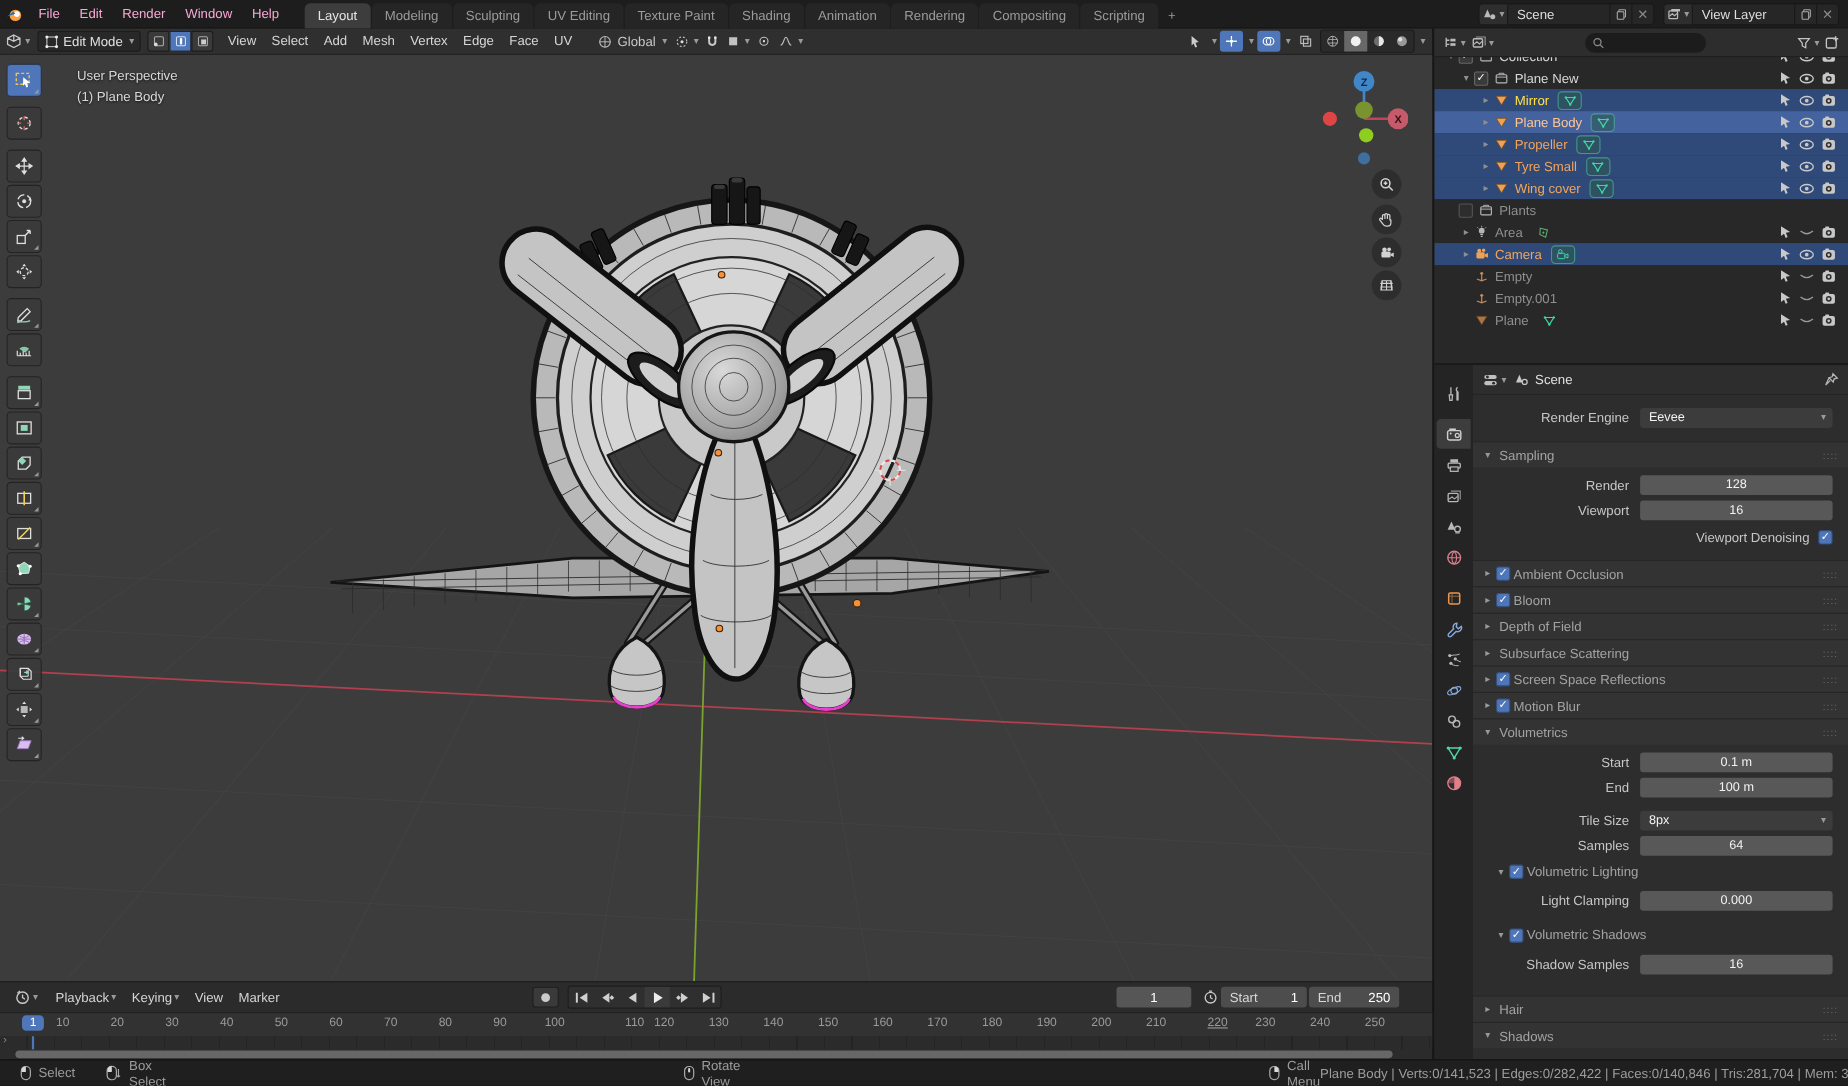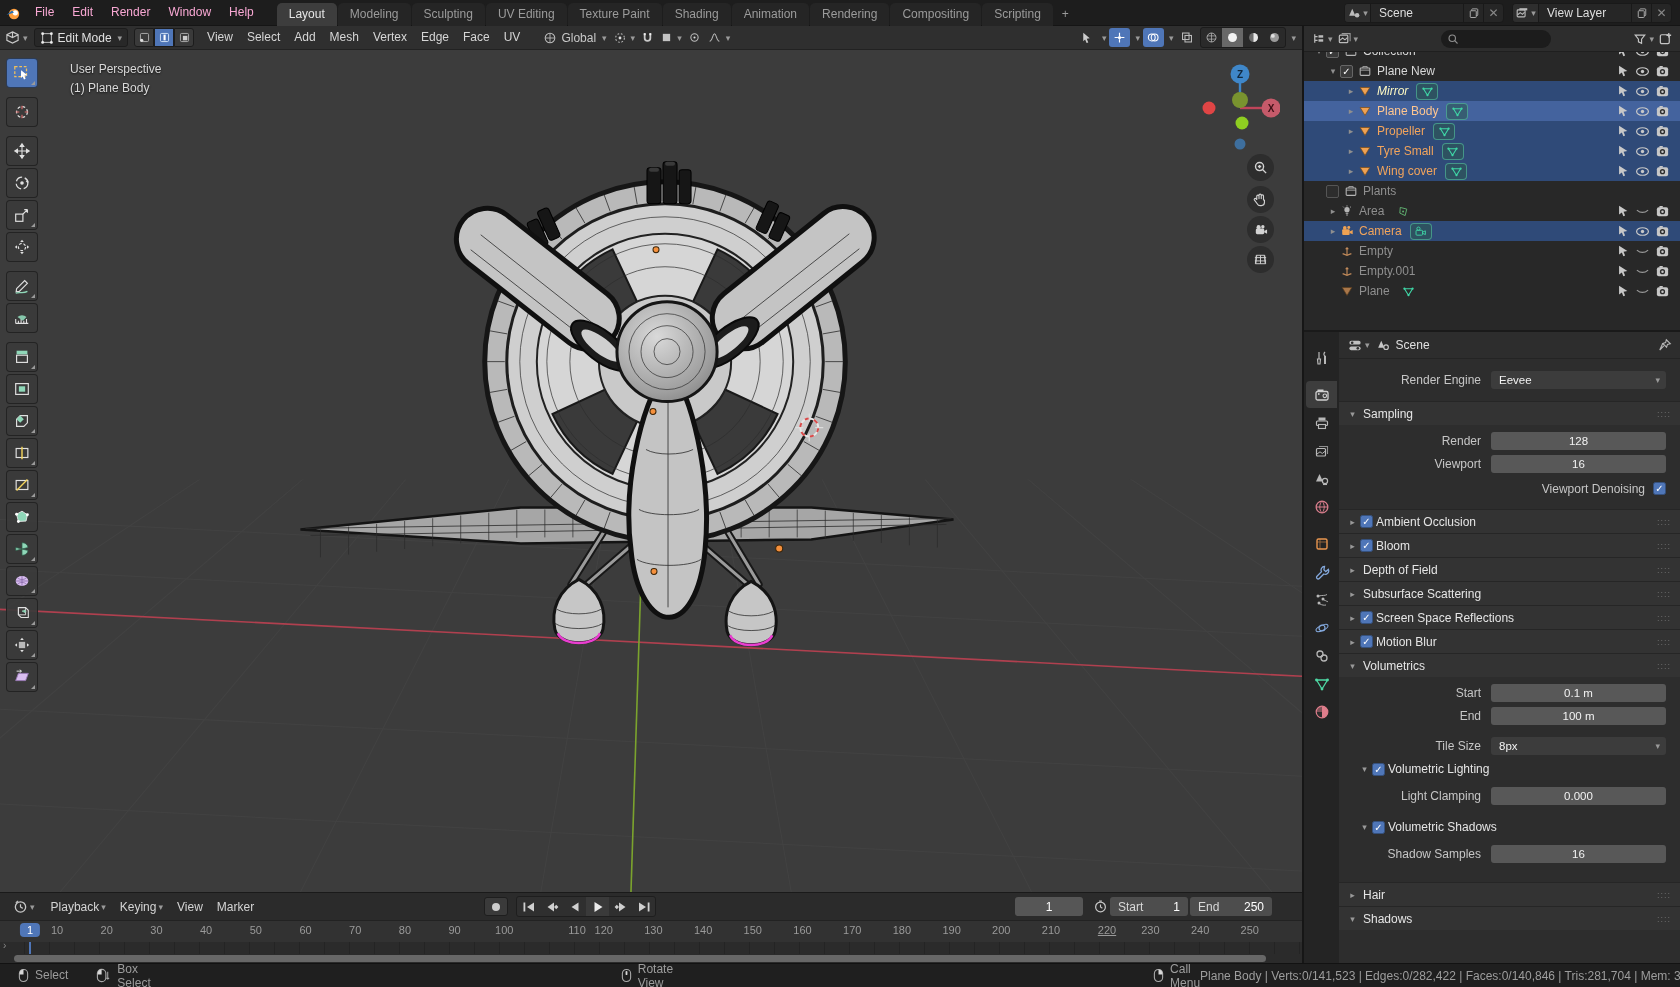--- a/index.html
+++ b/index.html
@@ -85,21 +85,21 @@
   .prow .plabel{flex:0 0 152px;text-align:right;padding-right:10px;color:#c6c6c6;white-space:nowrap;}
   .pwidget{flex:1;margin-right:14px;height:18px;border-radius:3px;background:#585858;color:#f2f2f2;display:flex;align-items:center;justify-content:center;position:relative;overflow:hidden;font-size:11.5px;}
   .pwidget.dd{background:#3c3c3c;justify-content:flex-start;padding-left:8px;}
   .pwidget.dd .chev{position:absolute;right:6px;}
   .pwidget .fill{position:absolute;left:0;top:0;bottom:0;background:#4f76b8;}
   .pwidget .val{position:relative;z-index:1;}
   .pcb{width:13px;height:13px;border-radius:2.5px;background:#545454;border:1px solid #3a3a3a;display:flex;align-items:center;justify-content:center;font-size:10px;color:#fff;flex:0 0 13px;}
   .pcb.on{background:#4f76b8;border-color:#35517e;}
   .panel-hdr{height:24px;display:flex;align-items:center;background:#333333;border-top:1px solid #262626;padding-left:6px;}
   .panel-hdr .tri{width:15px;text-align:center;color:#999;font-size:9px;flex:0 0 15px;}
-  .panel-hdr .ptitle{color:#e5e5e5;margin-left:3px;text-align:right;}
+  .panel-hdr .ptitle{color:#a3a3a3;margin-left:3px;text-align:right;}
   .panel-hdr .grip{margin-left:auto;margin-right:9px;color:#6f6f6f;font-size:9px;letter-spacing:1px;}
   .panel-hdr.sub{background:transparent;border-top:none;padding-left:18px;height:22px;}
   .panel-body{padding:5px 0 8px;}
   .cb-row{display:flex;align-items:center;height:21px;margin:4px 0 2px;}
   .cb-row .plabel2{flex:1;text-align:right;padding-right:8px;color:#c6c6c6;}
   .cb-row .pcb{margin-right:14px;}
 
   
   .timeline{flex:0 0 70px;display:flex;flex-direction:column;background:#2b2b2b;border-top:1px solid #1a1a1a;}
   .tl-header{height:27px;display:flex;align-items:center;padding:0 6px;gap:2px;flex:0 0 auto;}
@@ -908,21 +908,21 @@
                     <circle cx="8" cy="8.2" r="1.3" fill="#c8c8c8"></circle>
                     <rect x="4.5" y="2" width="4" height="2" rx="1" fill="#c8c8c8"></rect>
                   </svg></span>
               </span>
             </div>
             <div class="ol-row sel" style="padding-left: 40px;">
               <span class="ol-arrow">▸</span>
               <span style="margin-left: 0px;"><svg class="ic" width="14" height="14" viewBox="0 0 16 16">
                   <path d="M2.5 4 H13.5 L8 13 Z" fill="#efa253" stroke="#7a4a17" stroke-width="0.8"></path>
                 </svg></span>
-              <span class="ol-label" style="color: #fef9c3; font-style: italic;">Mirror</span>
+              <span class="ol-label" style="color: #fde047;">Mirror</span>
               <span class="ol-badge">
                 <svg class="ic" width="13" height="13" viewBox="0 0 16 16">
                   <path d="M3 4.5 H13 L8 12.5 Z" fill="none" stroke="#3fd6a6" stroke-width="1.3"></path>
                   <circle cx="3" cy="4.5" r="1.3" fill="#3fd6a6"></circle>
                   <circle cx="13" cy="4.5" r="1.3" fill="#3fd6a6"></circle>
                   <circle cx="8" cy="12.5" r="1.3" fill="#3fd6a6"></circle>
                 </svg>
               </span>
               <span class="ol-spacer"></span>
               <span class="ol-restrict">
@@ -1404,20 +1404,26 @@
                       <span class="val">100 m</span>
                     </span>
                   </div>
                   <div class="prow" style="margin-top: 9px;">
                     <span class="plabel">Tile Size</span>
                     <span class="pwidget dd">
                       <span class="val">8px</span>
                       <span class="chev">▾</span>
                     </span>
                   </div>
+                  <div class="prow">
+                    <span class="plabel">Samples</span>
+                    <span class="pwidget">
+                      <span class="val">64</span>
+                    </span>
+                  </div>
                   <div class="panel-hdr sub">
                     <span class="tri">▾</span>
                     <span class="pcb on">✓</span>
                     <span class="ptitle">Volumetric Lighting</span>
                   </div>
                   <div class="panel-body">
                     <div class="prow">
                       <span class="plabel">Light Clamping</span>
                       <span class="pwidget">
                         <span class="val">0.000</span>

